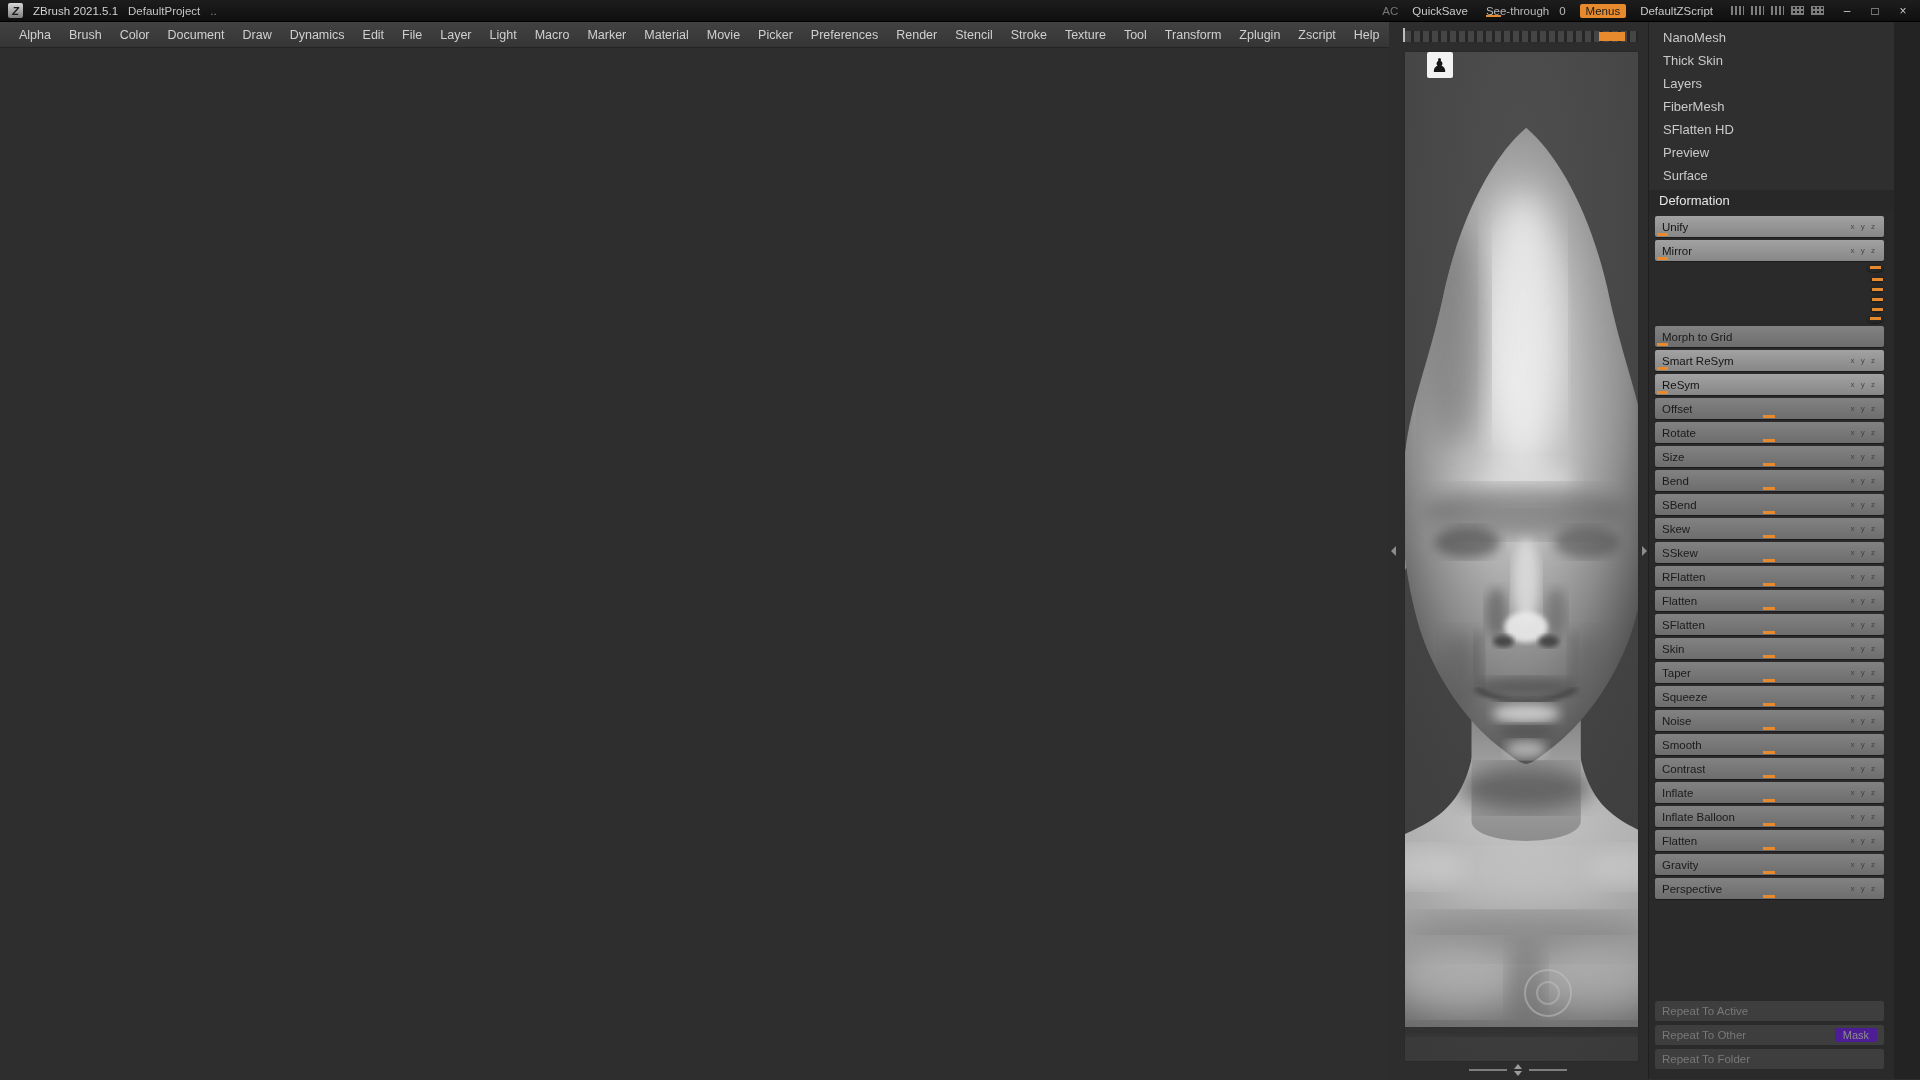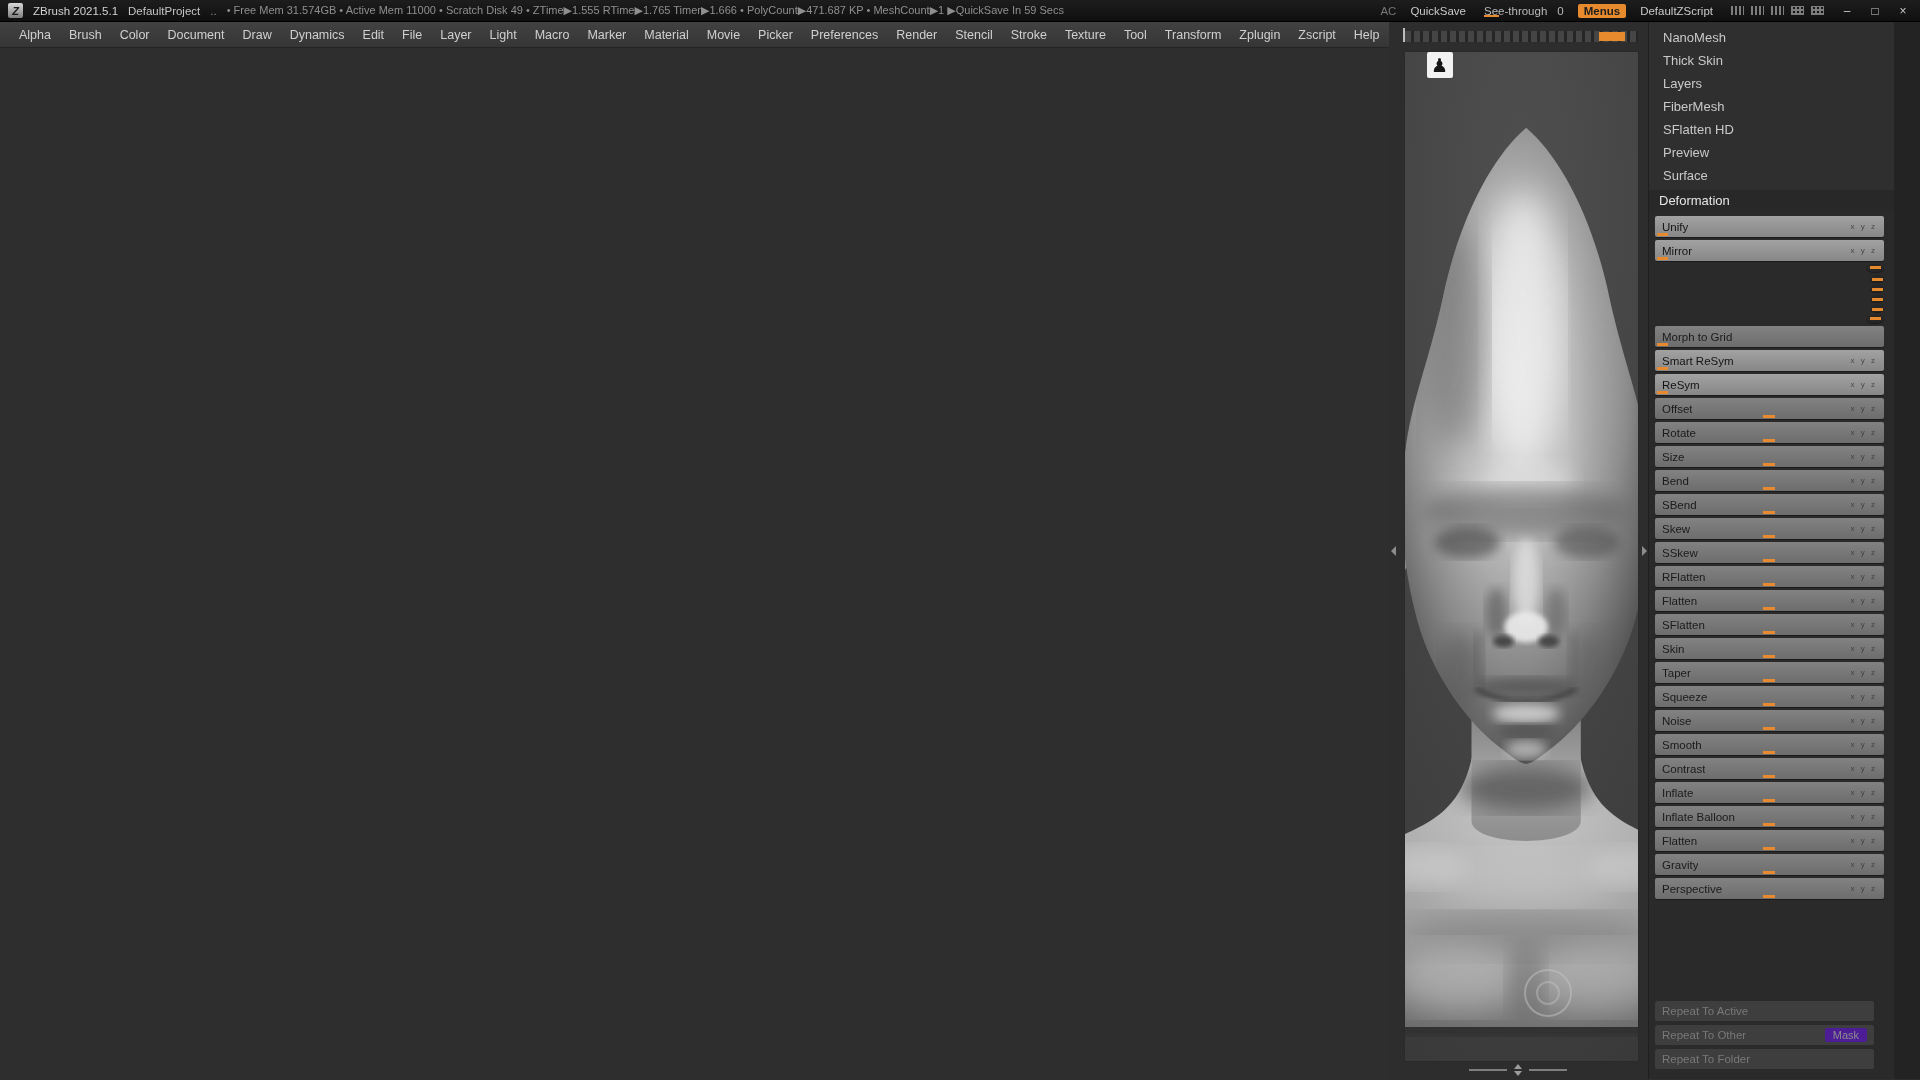--- a/index.html
+++ b/index.html
@@ -13,21 +13,21 @@
     color:#1b1b1b;font-weight:bold;font-size:11px;display:flex;align-items:center;justify-content:center;font-style:italic}
   .tb-app{color:#d2d2d2}
   .tb-project{color:#c4c4c4}
   .tb-dots{color:#8b8b8b}
   .tb-stats{color:#8f8f8f;font-size:11px;overflow:hidden;text-overflow:ellipsis}
   .tb-spacer{flex:1}
   .tb-ac{color:#767676}
   .tb-btn{color:#cicaca;color:#cacaca;padding:0 4px}
   .tb-seethrough{position:relative;display:flex;gap:10px;padding:0 4px}
   .tb-seethrough::after{content:"";position:absolute;left:4px;bottom:0;width:15px;height:2px;background:#e78a2e}
-  .tb-menus{background:#e78a2e;color:#1c1c1c;padding:1px 6px;border-radius:2px;font-weight:bold}
+  .tb-menus{background:#e78a2e;color:#1c1c1c;padding:1px 6px;border-radius:2px;font-weight:normal}
   .tb-miniicons{display:flex;gap:7px;align-items:center;margin:0 4px}
   .mini-icon{width:13px;height:9px;background:repeating-linear-gradient(90deg,#909090 0 2px,transparent 2px 4px);opacity:.85}
   .mini-icon.grid{background:repeating-linear-gradient(0deg,#909090 0 2px,transparent 2px 4px),
     repeating-linear-gradient(90deg,#909090 0 2px,transparent 2px 4px)}
   .winbtn{width:18px;text-align:center;color:#c7c7c7;font-size:12px}
 
   
   .app-body{display:flex;height:1057px}
   .left-col{flex:1;display:flex;flex-direction:row;min-width:0}
 
@@ -74,35 +74,34 @@
   .deform-row{position:relative;height:21px;margin:0 10px 3px 6px;border-radius:2px;
     display:flex;align-items:center;padding:0 7px;font-size:11.5px;
     background:linear-gradient(#828282,#6d6d6d);color:#1b1b1b;box-shadow:0 1px 0 rgba(0,0,0,.35)}
   .deform-row.wide{background:linear-gradient(#a2a2a2,#878787);color:#141414}
   .deform-label{overflow:hidden;white-space:nowrap}
   .axes{margin-left:auto;font-size:8px;color:#343434;letter-spacing:2px;opacity:.8}
   .dot{margin-left:auto;width:7px;height:7px;border-radius:50%;background:#262626}
   .ring{margin-left:auto;width:8px;height:8px;border-radius:50%;border:2px solid #262626;background:transparent}
   .tickleft{position:absolute;left:2px;bottom:1px;width:11px;height:3px;background:#e78a2e}
   .handle{position:absolute;left:47%;bottom:1px;width:12px;height:3px;background:#e78a2e}
-  .panel-footer{position:absolute;left:6px;right:20px;bottom:6px}
+  .panel-footer{position:absolute;left:6px;right:10px;bottom:6px}
   .footer-row{height:20px;margin-bottom:4px;border-radius:2px;background:#3e3e3e;
     display:flex;align-items:center;padding:0 7px;font-size:11.5px;color:#787878}
   .mask-btn{margin-left:auto;background:#4c1d95;color:#8d8d8d;font-size:11px;
     padding:1px 8px;border-radius:2px}
 </style>
 </head>
 <body>
 
 <div class="titlebar">
   <span class="tb-logo">Z</span>
   <span class="tb-app">ZBrush 2021.5.1</span>
   <span class="tb-project">DefaultProject</span>
   <span class="tb-dots">..</span>
-  <span class="tb-stats">• Free Mem 31.574GB • Active Mem 11000 • Scratch Disk 49 • ZTime▶1.555 RTime▶1.765 Timer▶1.666 • PolyCount▶471.687 KP • MeshCount▶1 ▶QuickSave In 59 Secs</span>
   <span class="tb-spacer"></span>
   <span class="tb-ac">AC</span>
   <span class="tb-btn">QuickSave</span>
   <span class="tb-seethrough">
     <span>See-through</span>
     <span>0</span>
   </span>
   <span class="tb-menus">Menus</span>
   <span class="tb-btn">DefaultZScript</span>
   <span class="tb-miniicons">

